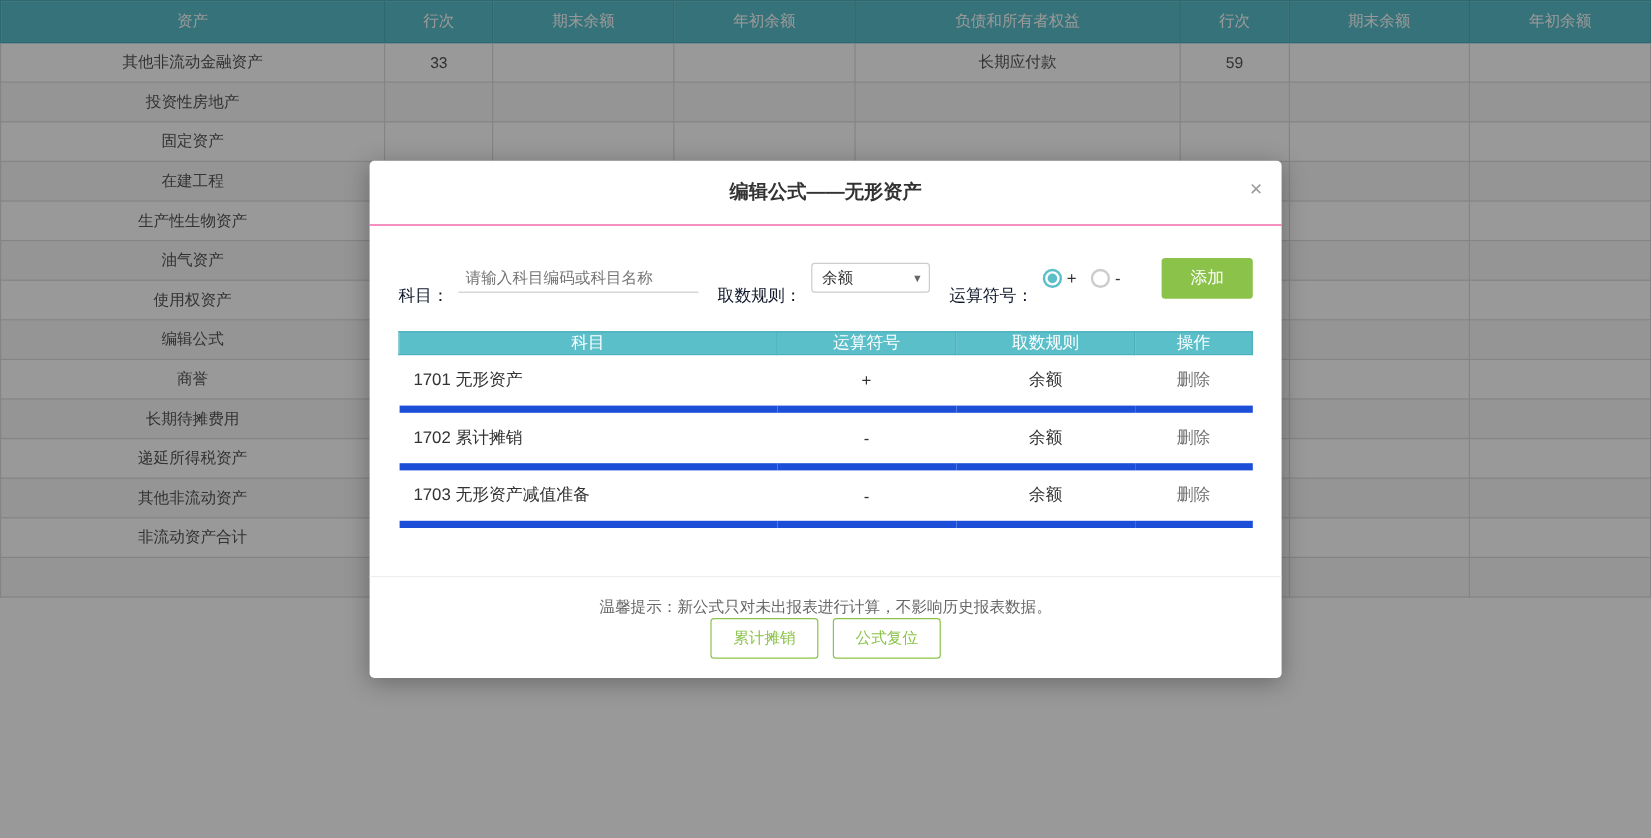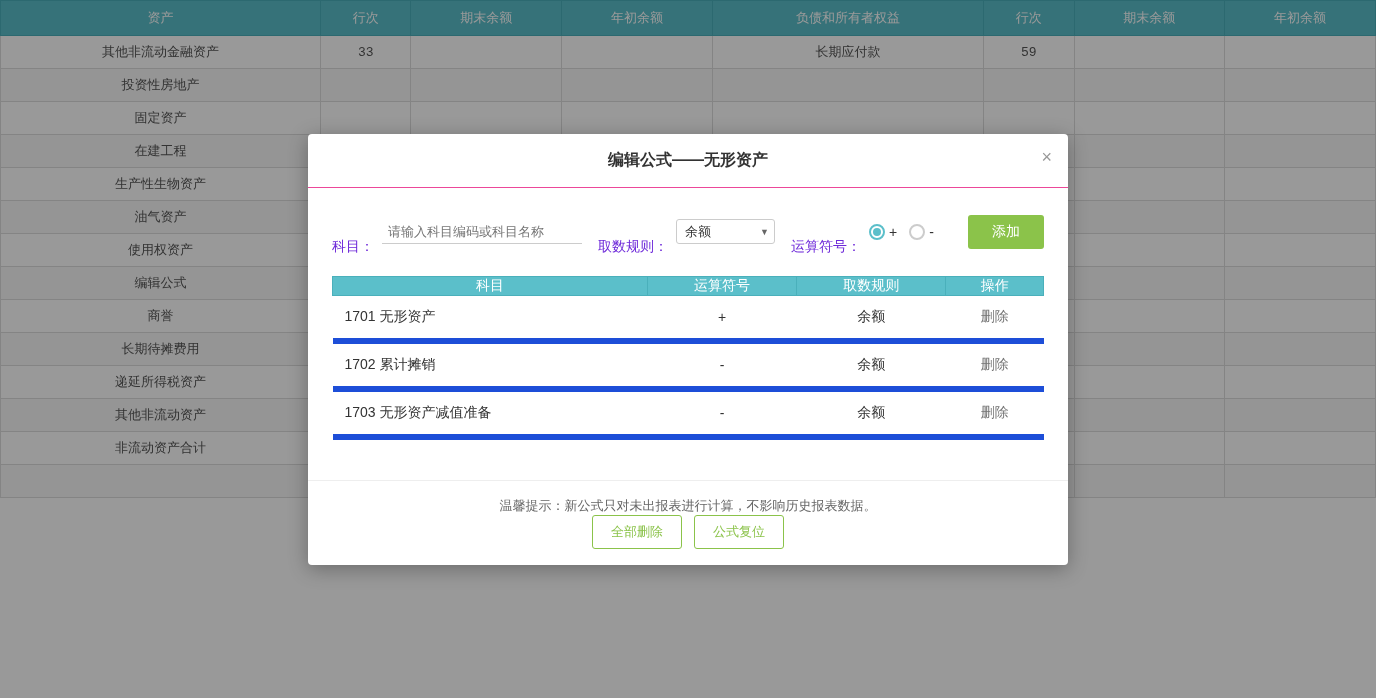--- a/index.html
+++ b/index.html
@@ -19,21 +19,20 @@
       top: 0; left: 0;
       width: 100%; height: 100%;
       background: #fff;
     }
 
     .bg-table {
       width: 100%;
       border-collapse: collapse;
       font-size: 13px;
       color: #333;
-      font-family: Liberation Mono, monospace;
     }
 
     .bg-table th {
       background: #5bbfca;
       color: #fff;
       padding: 8px 6px;
       text-align: center;
       border: 1px solid #4ab0bb;
       font-weight: normal;
     }
@@ -100,21 +99,21 @@
       margin-bottom: 20px;
     }
 
     .form-group {
       display: flex;
       align-items: center;
       gap: 8px;
     }
 
     .form-label {
-      color: #6d28d9;
+      color: #0f172a;
       white-space: nowrap;
       margin-top: 30px;
     }
 
     .form-input {
       border: none;
       border-bottom: 1px solid #ccc;
       outline: none;
       padding: 4px 6px;
       width: 200px;
@@ -505,18 +504,18 @@
     <td>余额</td>
     <td><a class="link-delete" href="#">删除</a></td>
   </tr>
           </tbody>
       </table>
     </div>
 
     <div class="modal-footer">
       <span class="tip-text">温馨提示：新公式只对未出报表进行计算，不影响历史报表数据。</span>
       <div class="footer-buttons">
-        <button class="btn-outline">全部删除</button>
+        <button class="btn-outline">累计摊销</button>
         <button class="btn-outline">公式复位</button>
       </div>
     </div>
   </div>
 </div>
 
 </body></html>

